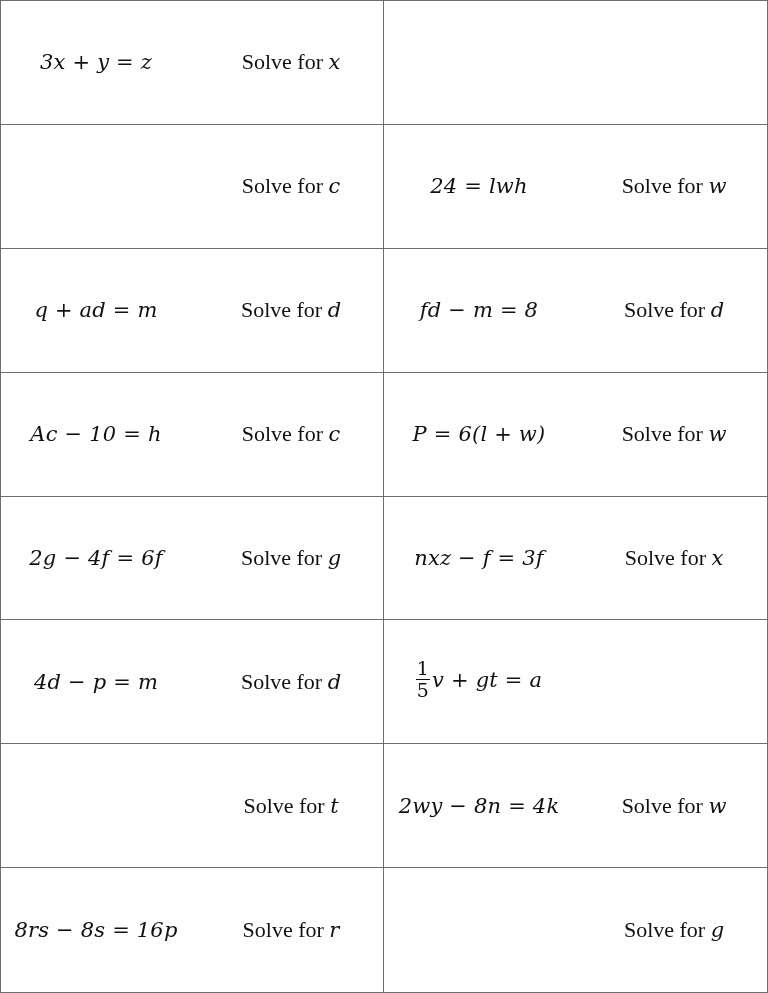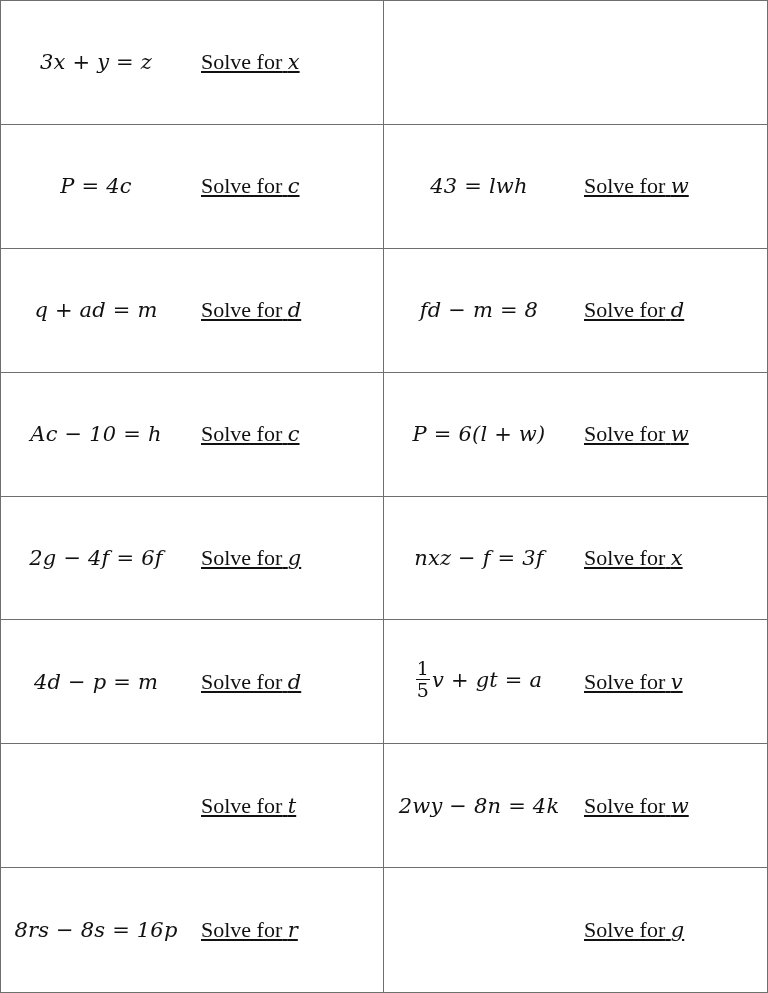--- a/index.html
+++ b/index.html
@@ -44,25 +44,25 @@
       font-style: italic;
       font-size: 21px;
       color: #111111;
       white-space: nowrap;
       letter-spacing: 0.2px;
     }
     .prompt {
       position: absolute;
       left: 200px;
       width: 180px;
+      text-align: center;
       font-family: "Liberation Serif", serif;
       font-size: 22px;
       color: #111111;
       white-space: nowrap;
-      text-decoration: underline;
     }
     .prompt .var {
       font-family: "DejaVu Serif", serif;
       font-style: italic;
       font-size: 21px;
     }
     .frac {
       display: inline-flex;
       flex-direction: column;
       align-items: center;
@@ -83,25 +83,24 @@
 <div class="sheet">
 
   <div class="card col-0">
     <span class="equation">3x + y = z</span>
     <span class="prompt"><span>Solve for</span> <span class="var">x</span></span>
   </div>
   <div class="card col-1">
   </div>
 
   <div class="card col-0">
-    <span class="equation">P = 4c</span>
     <span class="prompt"><span>Solve for</span> <span class="var">c</span></span>
   </div>
   <div class="card col-1">
-    <span class="equation">43 = lwh</span>
+    <span class="equation">24 = lwh</span>
     <span class="prompt"><span>Solve for</span> <span class="var">w</span></span>
   </div>
 
   <div class="card col-0">
     <span class="equation">q + ad = m</span>
     <span class="prompt"><span>Solve for</span> <span class="var">d</span></span>
   </div>
   <div class="card col-1">
     <span class="equation">fd − m = 8</span>
     <span class="prompt"><span>Solve for</span> <span class="var">d</span></span>
@@ -127,21 +126,20 @@
 
   <div class="card col-0">
     <span class="equation">4d − p = m</span>
     <span class="prompt"><span>Solve for</span> <span class="var">d</span></span>
   </div>
   <div class="card col-1">
     <span class="equation"><span class="frac">
           <span class="num">1</span>
           <span class="den">5</span>
         </span><span>v + gt = a</span></span>
-    <span class="prompt"><span>Solve for</span> <span class="var">v</span></span>
   </div>
 
   <div class="card col-0">
     <span class="prompt"><span>Solve for</span> <span class="var">t</span></span>
   </div>
   <div class="card col-1">
     <span class="equation">2wy − 8n = 4k</span>
     <span class="prompt"><span>Solve for</span> <span class="var">w</span></span>
   </div>
 

